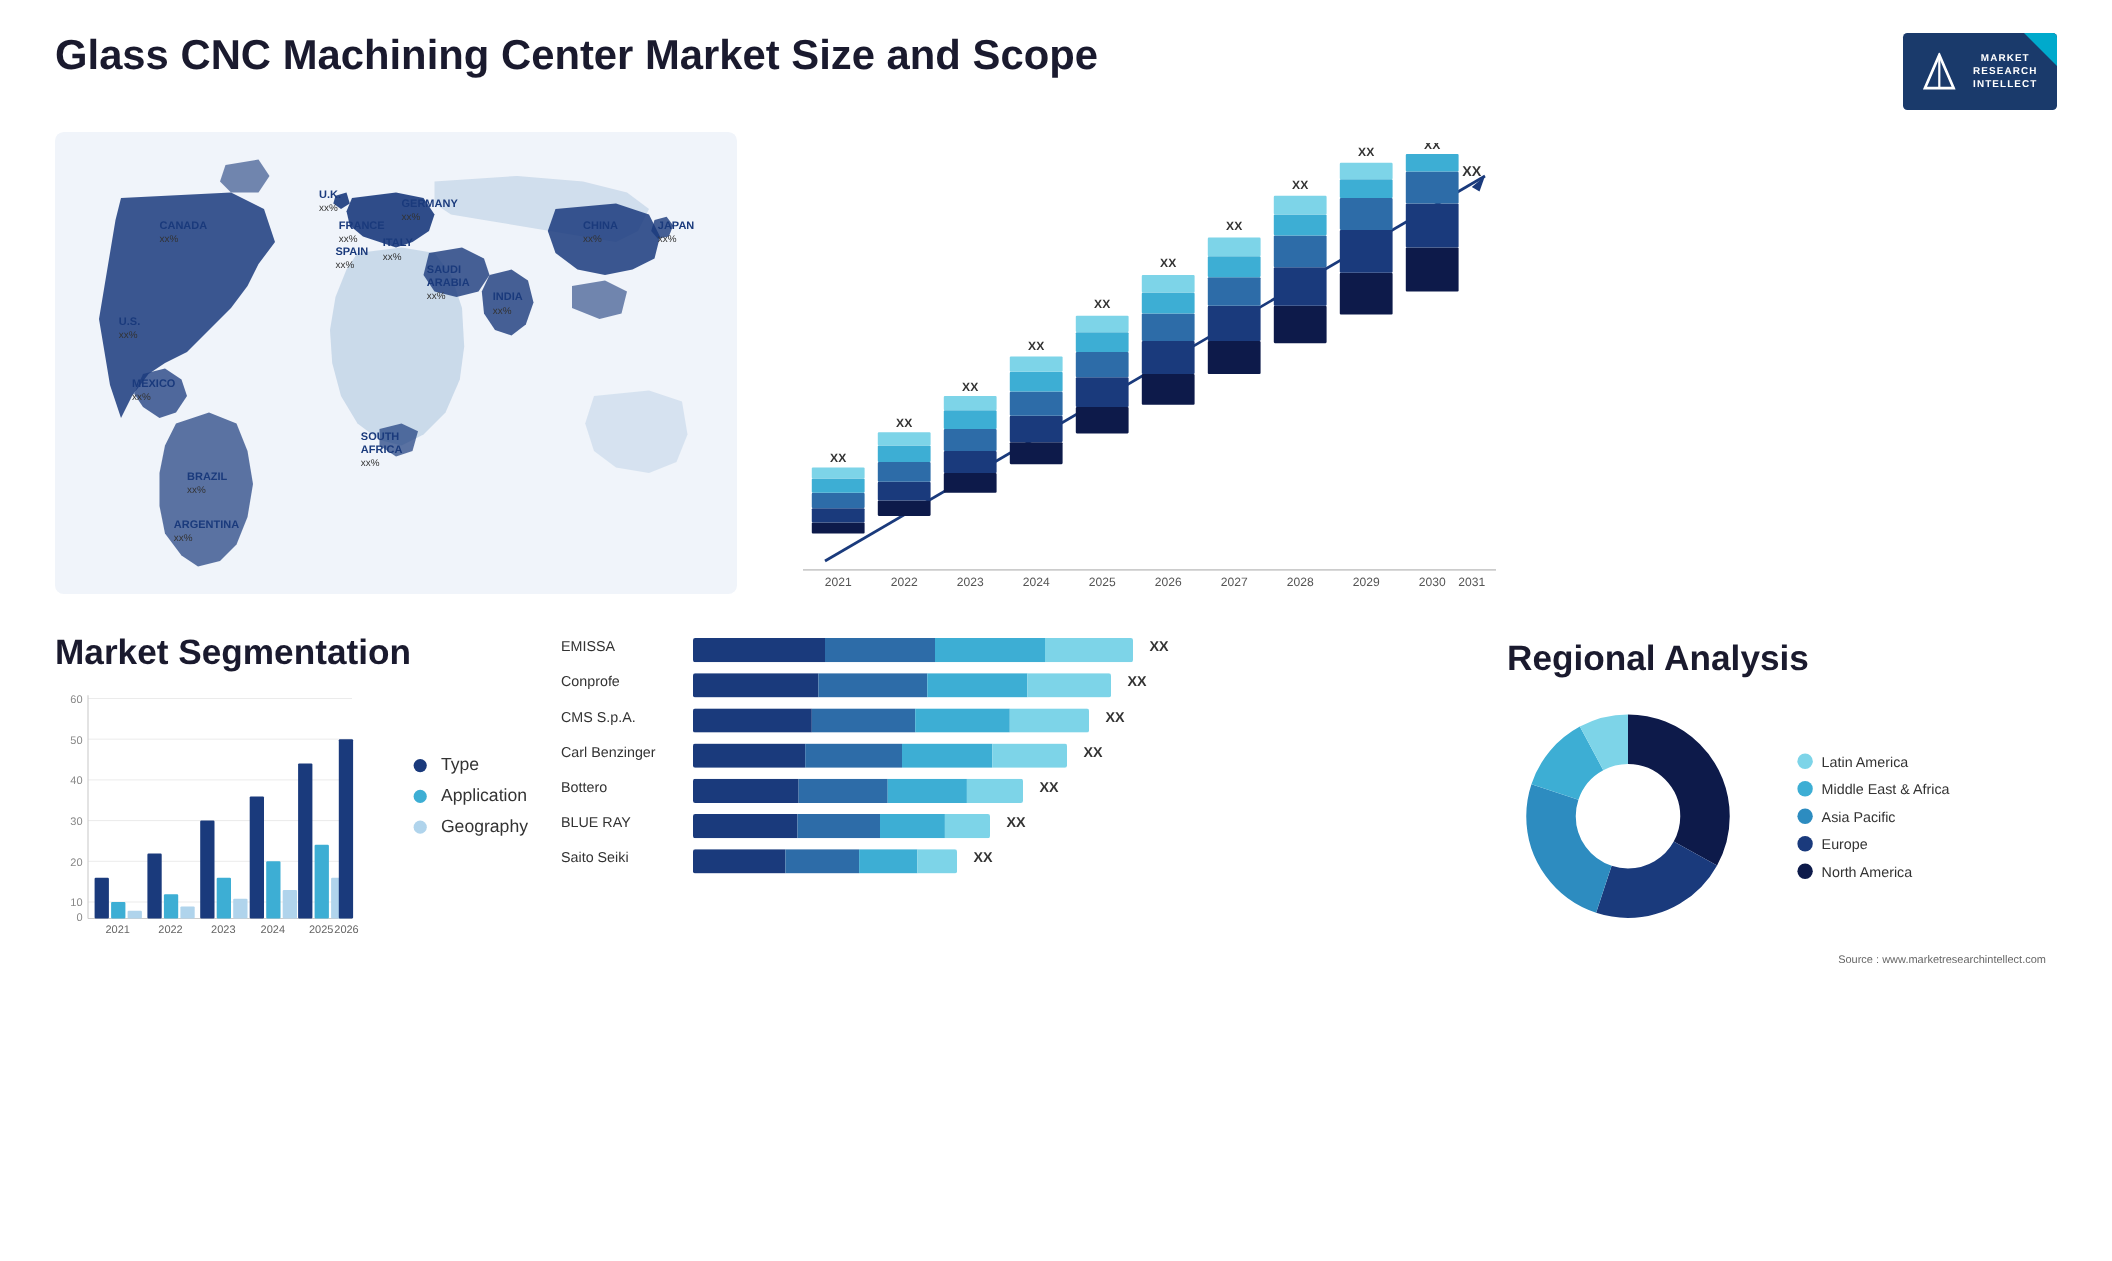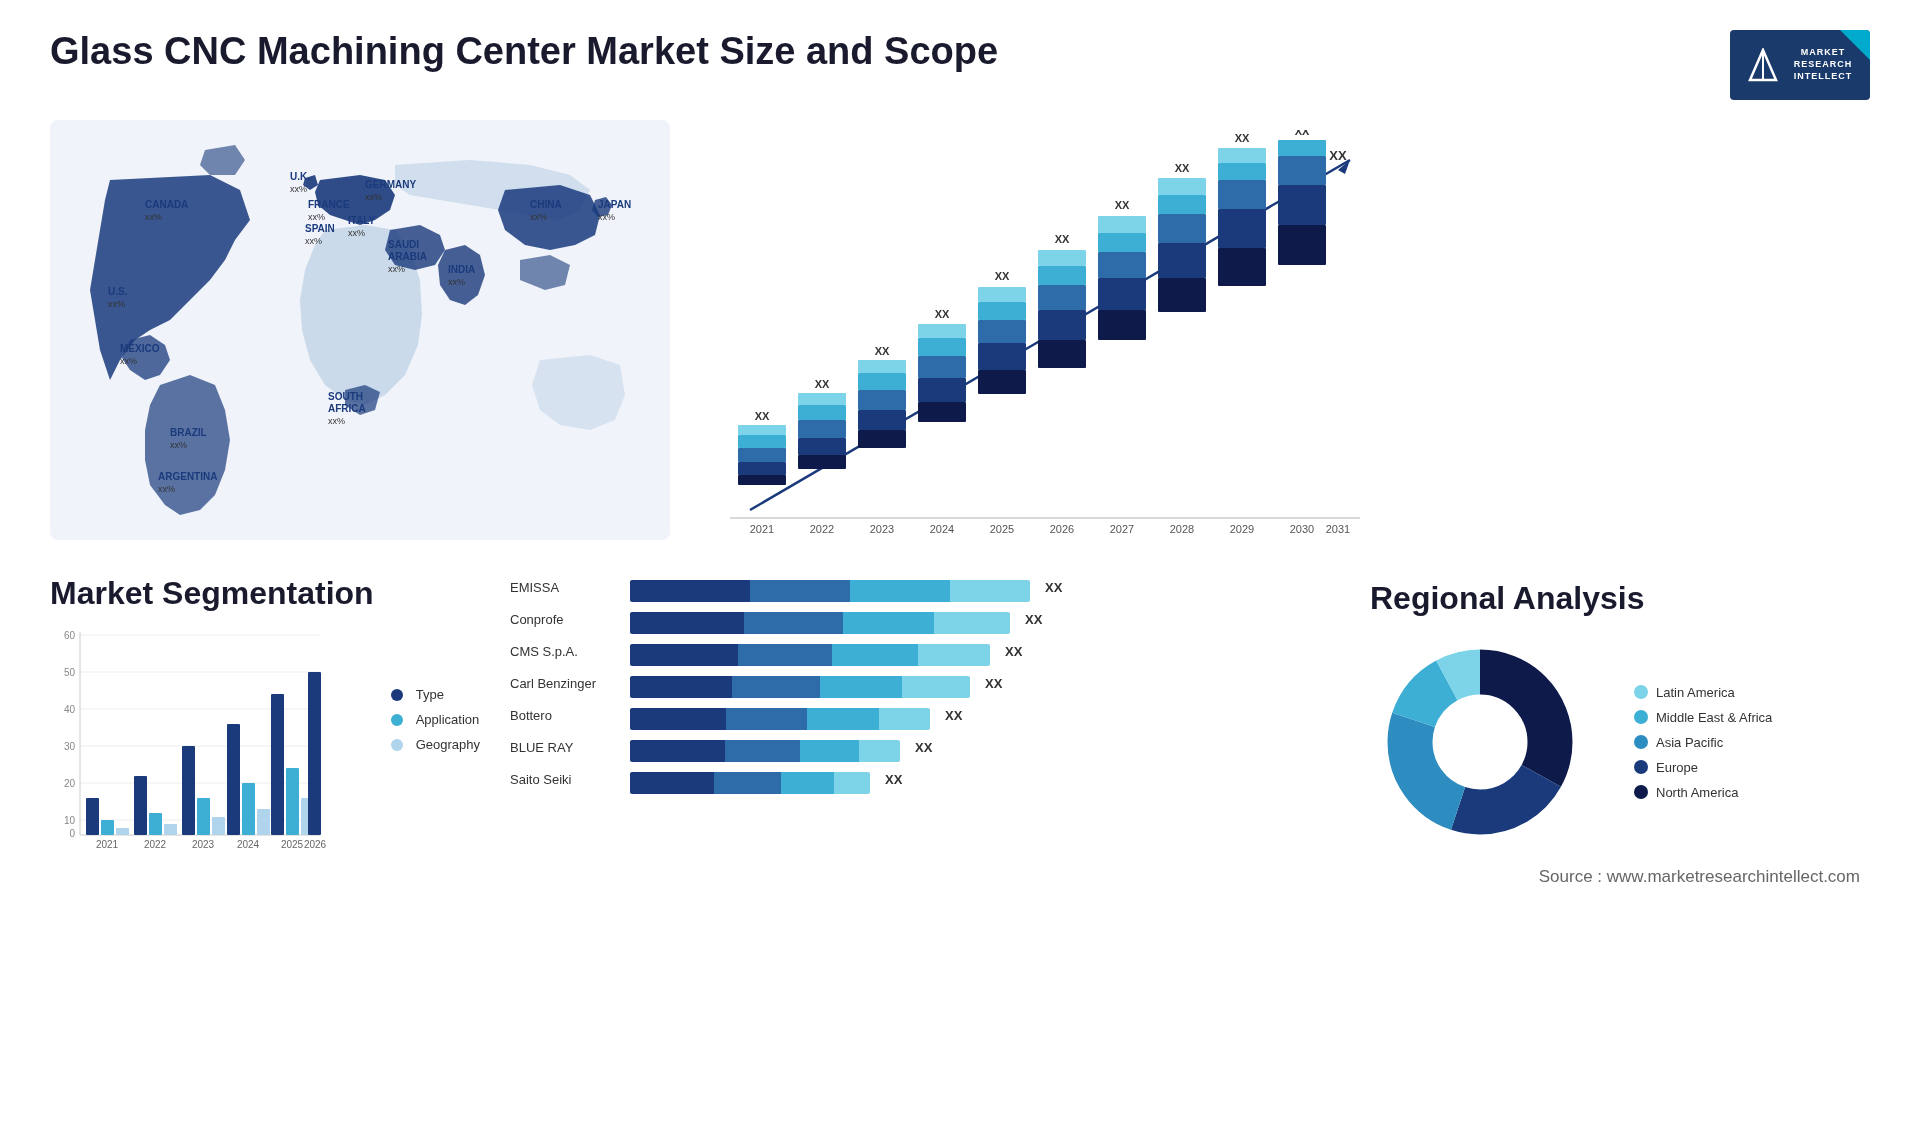--- a/index.html
+++ b/index.html
@@ -63,21 +63,21 @@
     .section-title {
       font-size: 32px;
       font-weight: 700;
       color: #1a1a2e;
       margin-bottom: 15px;
     }
     .legend-item {
       display: flex;
       align-items: center;
       gap: 13px;
-      font-size: 13px;
+      font-size: 16px;
       color: #333;
     }
     .legend-dot {
       width: 12px;
       height: 12px;
       border-radius: 50%;
     }
     .player-row {
       display: flex;
       align-items: flex-start;
@@ -128,21 +128,21 @@
     }
     .reg-legend-dot {
       width: 14px;
       height: 14px;
       border-radius: 50%;
       flex-shrink: 0;
     }
 
     
     .source-text {
-      font-size: 17px;
+      font-size: 10px;
       color: #666;
       text-align: right;
       margin-top: 5px;
     }
 
     
     .map-label {
       font-size: 10px;
       fill: #1a3a7c;
       font-weight: 700;

